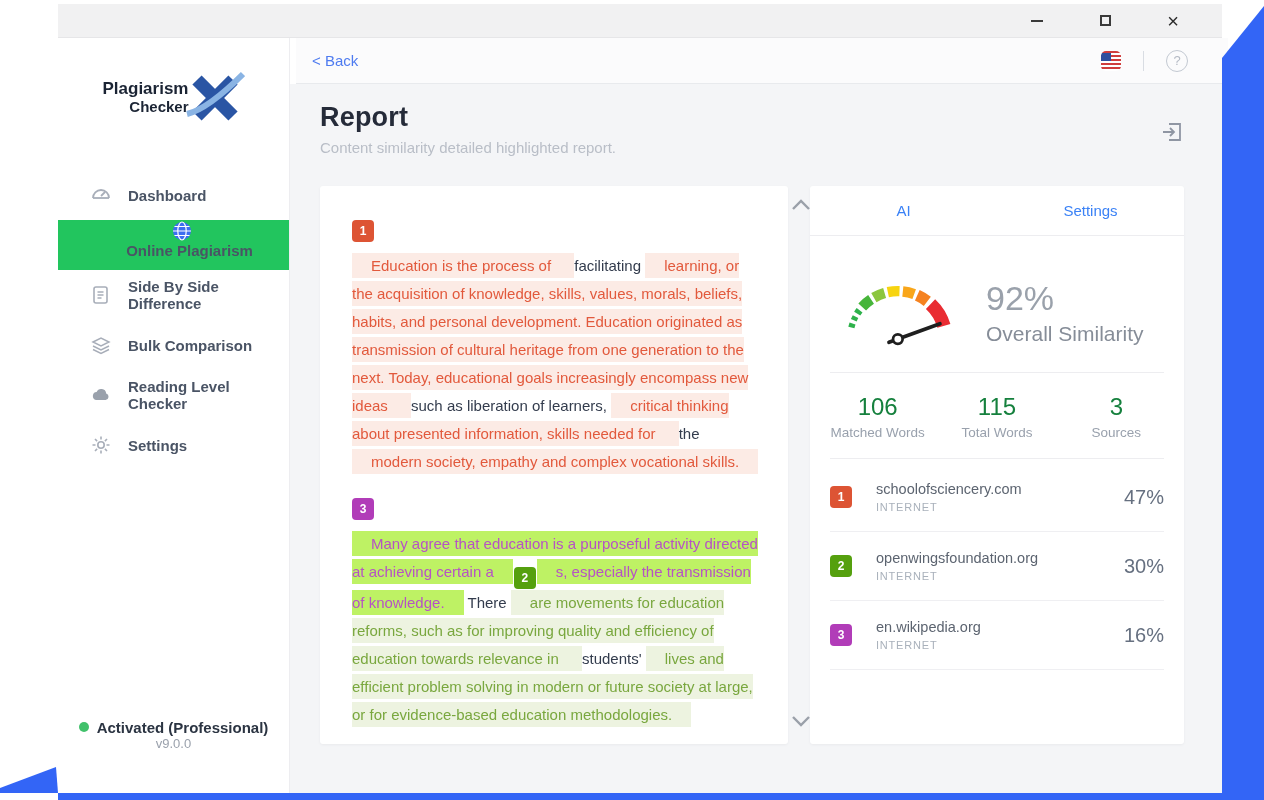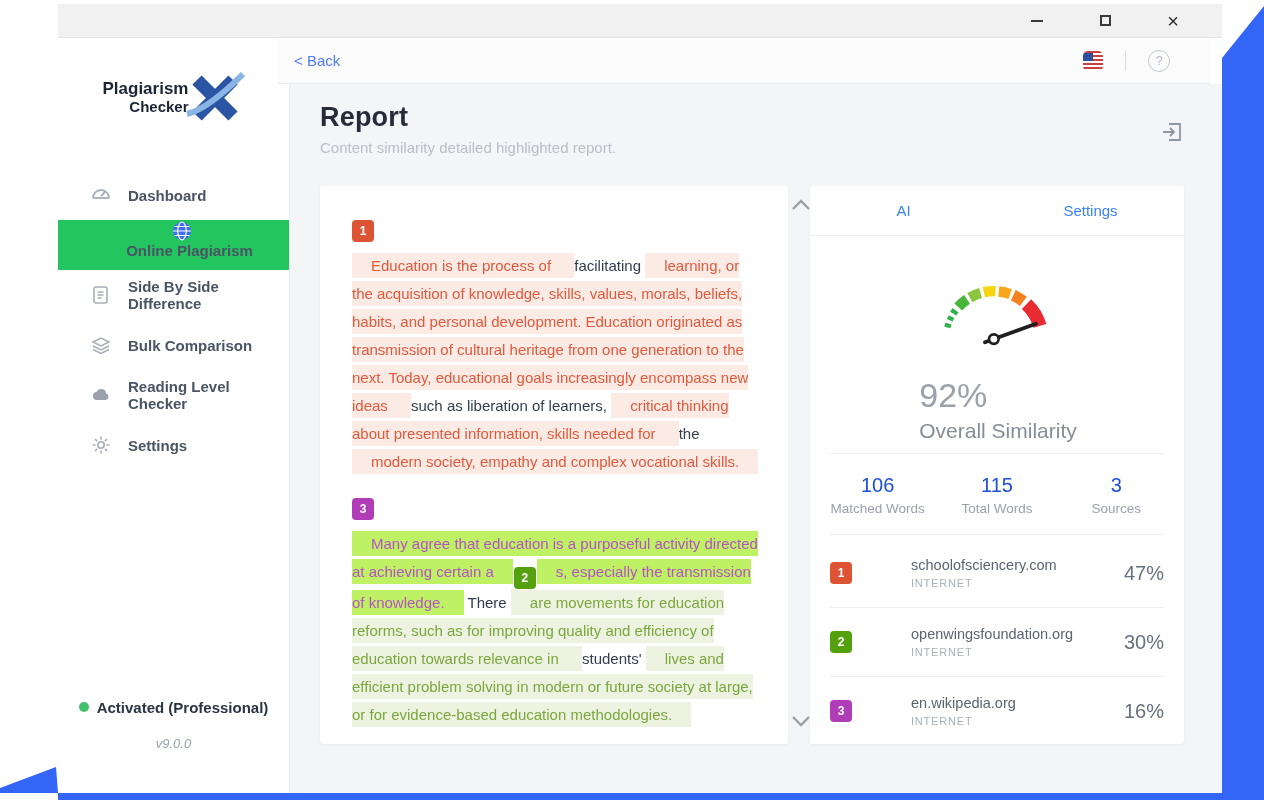--- a/index.html
+++ b/index.html
@@ -27,24 +27,24 @@
   .logo-l1 { font-size:17px; font-weight:700; color:#1b2434; }
   .logo-l2 { font-size:15px; font-weight:700; color:#1b2434; }
   #side-items { margin-top:42px; }
   .side-item { display:flex; align-items:center; height:50px; padding-left:32px; cursor:pointer; }
   .side-item.active { background:#22c55e;flex-direction:column; }
   .side-icon { width:22px; height:22px; margin-right:16px; display:flex; align-items:center; justify-content:center; }
   .side-label { font-size:15px; font-weight:600; color:#4a5465; }
   #activation { position:absolute; left:0; bottom:42px; width:100%; text-align:center; }
   .act-line { font-size:15px; font-weight:700; color:#2b3442; display:inline-flex; align-items:center; gap:8px; }
   .act-dot { width:10px; height:10px; border-radius:50%; display:inline-block; }
-  .act-version { margin-top:20px; font-size:13px; color:#9aa1ac;font-style:italic; }
-
-  
-  #topbar { position:absolute; left:278px; top:38px; width:932px; height:46px; background:#fbfbfc;
+  .act-version { margin-top:0; font-size:13px; color:#9aa1ac; }
+
+  
+  #topbar { position:absolute; left:296px; top:38px; width:932px; height:46px; background:#fbfbfc;
     border-bottom:1px solid #e8eaed; display:flex; align-items:center; }
   #back-link { margin-left:16px; font-size:15px; color:#4e7bf0; cursor:pointer; }
   #topbar-right { position:absolute; right:40px; display:flex; align-items:center; gap:22px; }
   .flag { width:20px; height:20px; border-radius:5px;
     background:repeating-linear-gradient(#cf3d3d 0 2px, #ffffff 2px 4px); position:relative; overflow:hidden; }
   .flag::after { content:''; position:absolute; left:0; top:2px; width:10px; height:8px; background:#2e4f9e; }
   .top-divider { width:1px; height:20px; background:#d9dde3; }
   .help-btn { width:22px; height:22px; border:1.5px solid #c3c9d2; border-radius:50%;
     color:#b4bac4; font-size:13px; display:flex; align-items:center; justify-content:center; cursor:pointer; }
 
@@ -71,32 +71,32 @@
   .plain { color:#333c4d; }
 
   
   #score-card { left:520px; top:102px; width:374px; height:558px; }
   #tabs { display:flex; height:50px; border-bottom:1px solid #ededf0; }
   .tab { flex:1; display:flex; align-items:center; justify-content:center; font-size:15px;
     color:#3b82f6; cursor:pointer; position:relative; }
   .tab.active { color:#2f3847; font-weight:700; }
   .tab.active::after { content:''; position:absolute; left:10px; right:10px; bottom:-2px; height:3px;
     border-radius:2px; background:#4a74f5; }
-  #gauge-row { display:flex; align-items:center; padding:26px 20px 10px 22px; gap:14px;flex-direction:column; }
+  #gauge-row { display:flex; align-items:center; padding:26px 20px 10px 22px; gap:14px; }
   #overall-pct { font-size:34px; color:#9aa1ab; }
   #overall-label { margin-top:4px; font-size:21px; color:#868d98; }
   .hdiv { height:1px; background:#ededf0; margin:0 20px; }
   #stats { display:flex; padding:20px 8px 18px 8px; }
   .stat { flex:1; text-align:center; }
-  .stat-value { font-size:20px; color:#1d4ed8; }
+  .stat-value { font-size:24px; color:#15803d; }
   .stat-label { margin-top:4px; font-size:13.5px; color:#99a1ad; }
   #sources { padding:4px 20px 0 20px; }
   .src-row { display:flex; align-items:center; padding:18px 0; border-bottom:1px solid #efeff2; }
   .src-badge-wrap { width:46px; }
-  .src-info { flex:1;margin-left:35px; }
+  .src-info { flex:1; }
   .src-domain { font-size:14.5px; color:#5c6470; }
   .src-type { margin-top:4px; font-size:11px; letter-spacing:.8px; color:#a9b1bb; }
   .src-pct { font-size:20px; color:#667080; }
 </style>
 <style>.hl-1{color:#e2593c;background:#fcebe5;} .b1{background:#dd5434;}.hl-2{color:#79a73e;background:#edf3e0;} .b2{background:#55a00e;}.hl-3{color:#b653c4;background:#bef264;} .b3{background:#b13cb8;}.act-dot{background:#41c16b;}</style></head>
 <body>
 
 <div id="app">
 
   <div id="titlebar">

